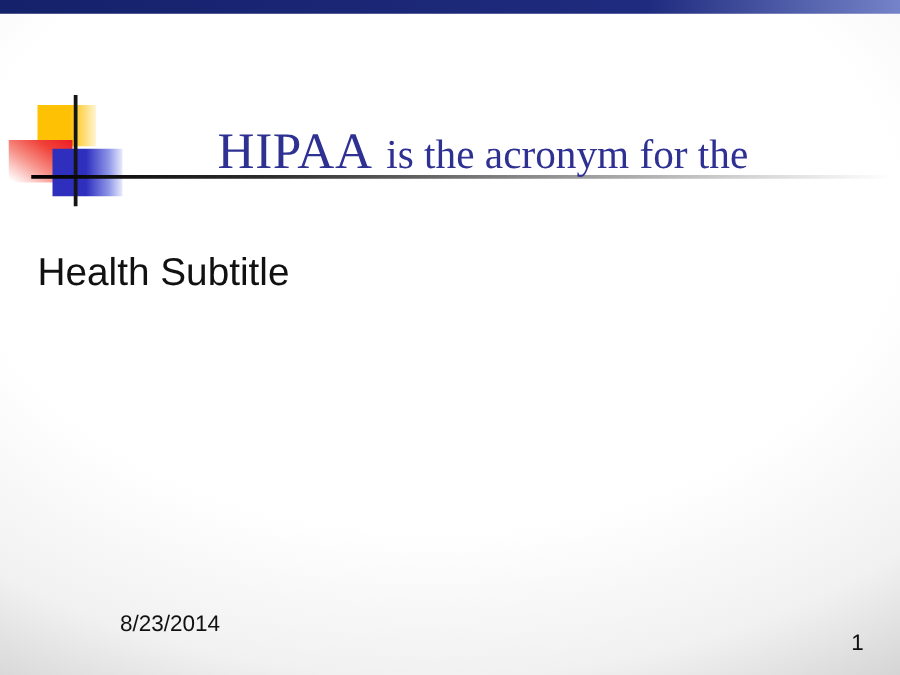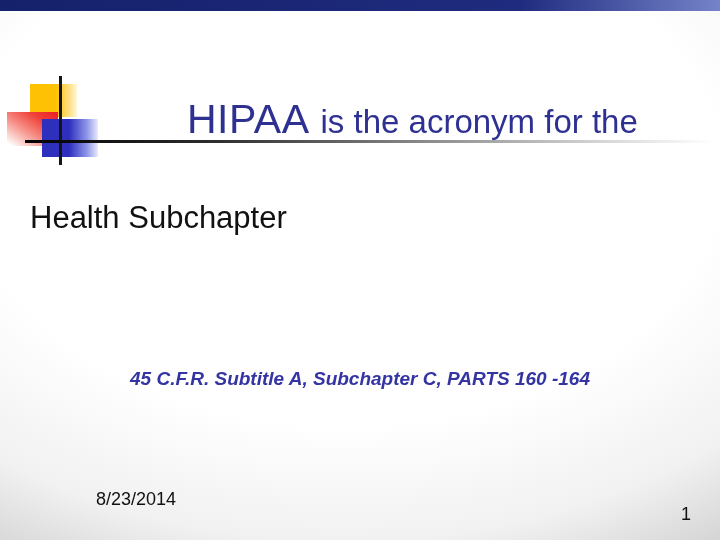--- a/index.html
+++ b/index.html
@@ -37,22 +37,22 @@
     position: absolute; left: 59px; top: 76px; width: 3px; height: 89px;
     background: #151515; z-index: 4;
   }
   .h-line {
     position: absolute; left: 25px; top: 140px; width: 688px; height: 3px;
     background: linear-gradient(to right, #000000 0%, #2e2e2e 28%, #8a8a8a 58%, #d6d6d6 84%, rgba(255,255,255,0) 100%);
     z-index: 4;
   }
   
   .title {
-    position: absolute; left: 187px; top: 96px; width: 520px;
-    white-space: nowrap; z-index: 5; color: #2e3192;
+    position: absolute; left: 174px; top: 96px; width: 520px;
+    white-space: nowrap; z-index: 5; color: #2e3192; font-family: Liberation Serif, serif;
   }
   .title-emphasis { font-size: 41px; letter-spacing: 0.5px; }
   .title-rest { font-size: 33px; margin-left: 11px; }
   
   .body-text {
     position: absolute; left: 30px; top: 193px; width: 680px;
     font-size: 31px; line-height: 49px; color: #111111;
   }
   
   .citation {
@@ -81,21 +81,20 @@
   <div class="sq sq-red"></div>
   <div class="sq sq-blue"></div>
   <div class="v-line"></div>
   <div class="h-line"></div>
 
   <div class="title">
     <span class="title-emphasis">HIPAA</span><span class="title-rest">is the acronym for the</span>
   </div>
 
   <div class="body-text">
-    <div>Health Subchapter</div>
+    <div>Health Subtitle</div>
   </div>
 
-  <div class="citation">45 C.F.R. Subtitle A, Subchapter C, PARTS 160 -164</div>
 
   <div class="footer-date">8/23/2014</div>
   <div class="slide-number">1</div>
 
 </div>
 
 </body></html>

